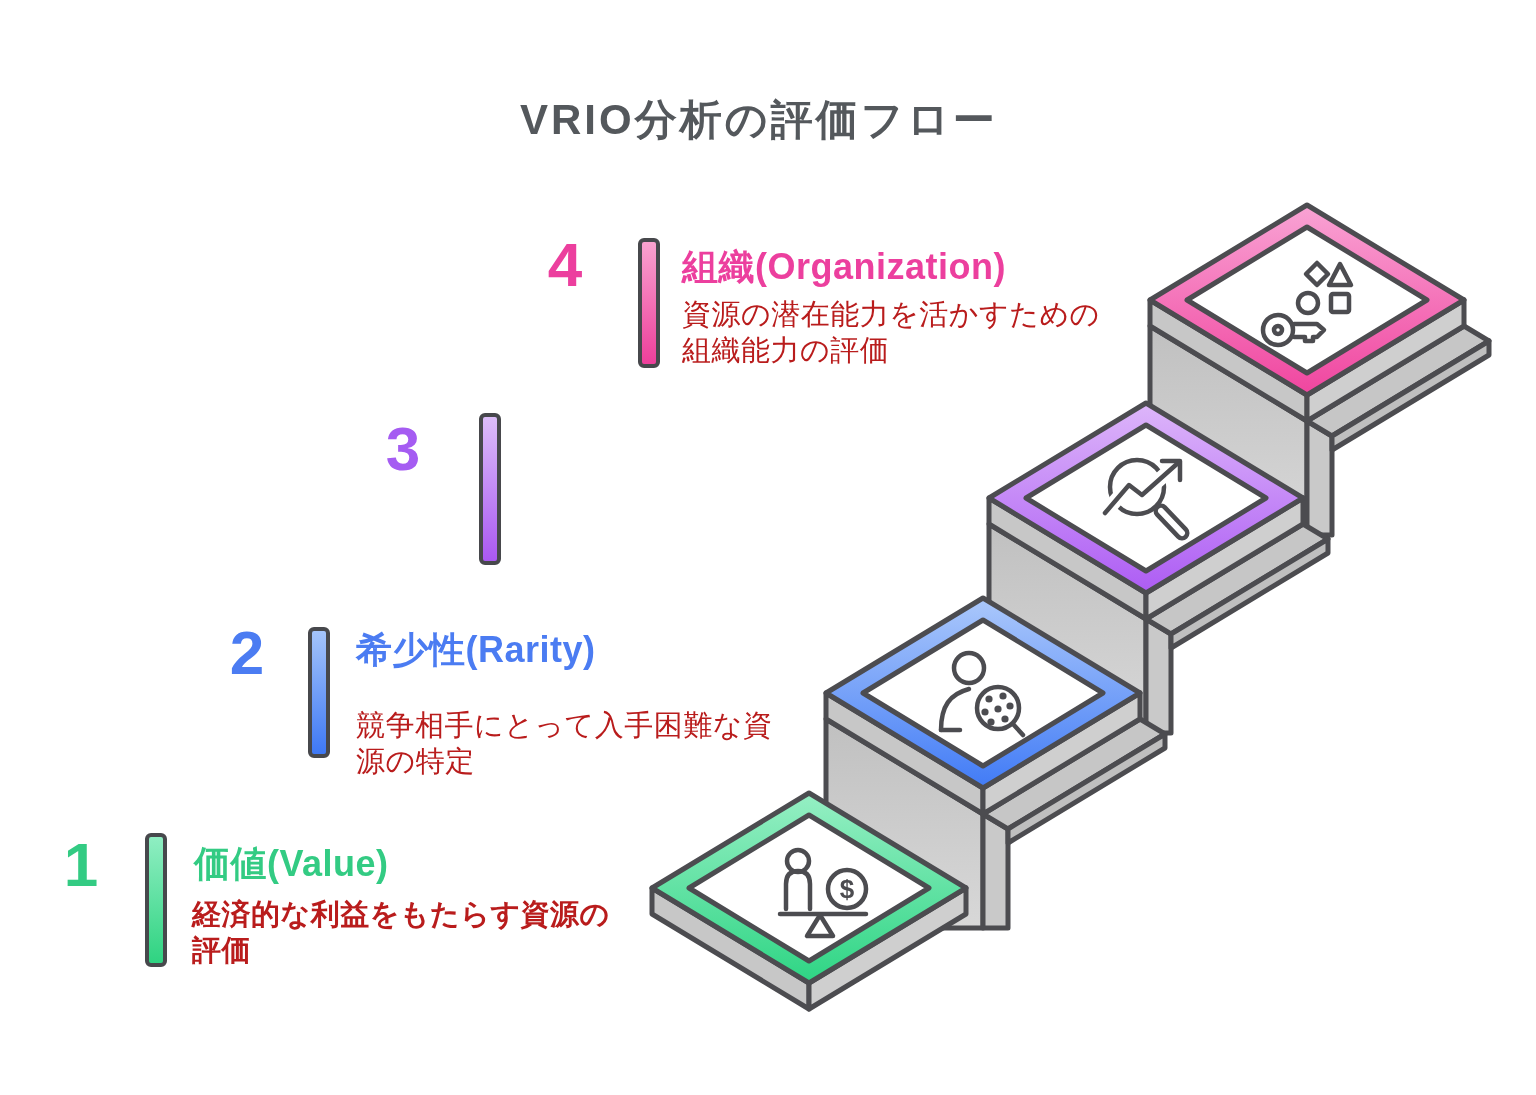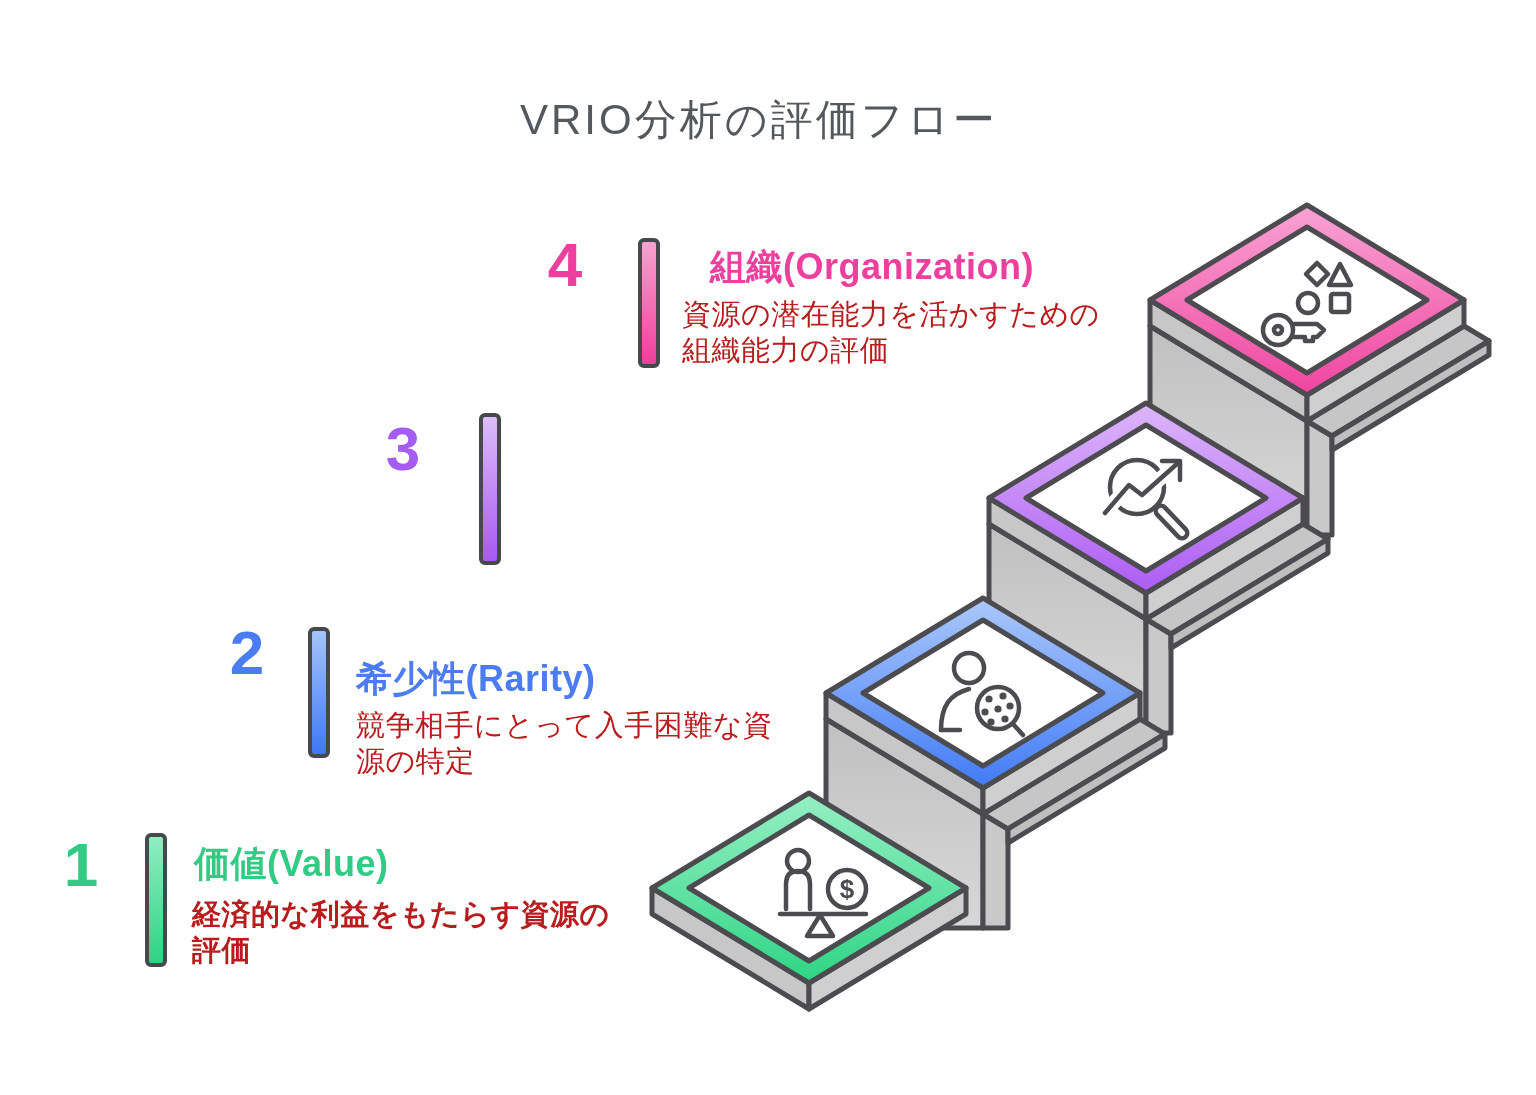--- a/index.html
+++ b/index.html
@@ -1,19 +1,19 @@
 <!DOCTYPE html>
 <html><head>
 <meta charset="utf-8">
 <style>
   html,body{margin:0;padding:0;background:#ffffff;}
   #stage{position:relative;width:1536px;height:1095px;background:#ffffff;overflow:hidden;
          font-family:"Liberation Sans","DejaVu Sans",sans-serif;}
   #stair-svg{position:absolute;left:0;top:0;width:1536px;height:1095px;}
-  .page-title{position:absolute;left:520px;top:92px;font-size:42px;font-weight:400;
+  .page-title{position:absolute;left:520px;top:92px;font-size:42px;font-weight:700;
               color:#54585c;letter-spacing:3px;white-space:nowrap;}
   .step-num{position:absolute;font-size:62px;font-weight:bold;line-height:1;width:70px;text-align:center;}
   .accent-bar{position:absolute;width:14px;border:4px solid #47484c;border-radius:6px;}
   .step-heading{position:absolute;font-size:36px;font-weight:bold;white-space:nowrap;letter-spacing:0.5px;}
   .step-desc{position:absolute;font-size:29px;color:#b91c1c;width:442px;line-height:1.24;
              letter-spacing:0.5px;}
   
   .c1{color:#33cb83;} .c2{color:#4b7cf2;} .c3{color:#a55cf2;} .c4{color:#ec3f9e;}
   .bar1{background:linear-gradient(180deg,#8feec2,#2fd381);}
   .bar2{background:linear-gradient(180deg,#a4c4fa,#3e78f4);}
@@ -131,29 +131,29 @@
           <text x="847" y="898" text-anchor="middle" font-size="26" font-weight="bold" fill="#4c4c50" stroke="none" font-family="Liberation Sans, DejaVu Sans, sans-serif">$</text>
         </g>
       </g>
     </g>
   </svg>
 
   <div class="page-title">VRIO分析の評価フロー</div>
 
   <div class="step-num c4" style="left:530px;top:234px;">4</div>
   <div class="accent-bar bar4" style="left:638px;top:238px;height:122px;"></div>
-  <div class="step-heading c4" style="left:710px;top:243px;">組織(Organization)</div>
+  <div class="step-heading c4" style="left:682px;top:243px;">組織(Organization)</div>
   <div class="step-desc" style="left:682px;top:297px;">資源の潜在能力を活かすための組織能力の評価</div>
 
   <div class="step-num c3" style="left:368px;top:418px;">3</div>
   <div class="accent-bar bar3" style="left:479px;top:413px;height:144px;"></div>
 
   <div class="step-num c2" style="left:212px;top:622px;">2</div>
   <div class="accent-bar bar2" style="left:308px;top:627px;height:123px;"></div>
-  <div class="step-heading c2" style="left:356px;top:626px;margin-top:29px;">希少性(Rarity)</div>
+  <div class="step-heading c2" style="left:356px;top:626px;">希少性(Rarity)</div>
   <div class="step-desc" style="left:356px;top:687px;margin-top:21px;">競争相手にとって入手困難な資源の特定</div>
 
   <div class="step-num c1" style="left:46px;top:834px;">1</div>
   <div class="accent-bar bar1" style="left:145px;top:833px;height:126px;"></div>
   <div class="step-heading c1" style="left:194px;top:840px;">価値(Value)</div>
   <div class="step-desc" style="left:192px;top:897px;font-weight:bold;">経済的な利益をもたらす資源の評価</div>
 
 </div>
 
 </body></html>

